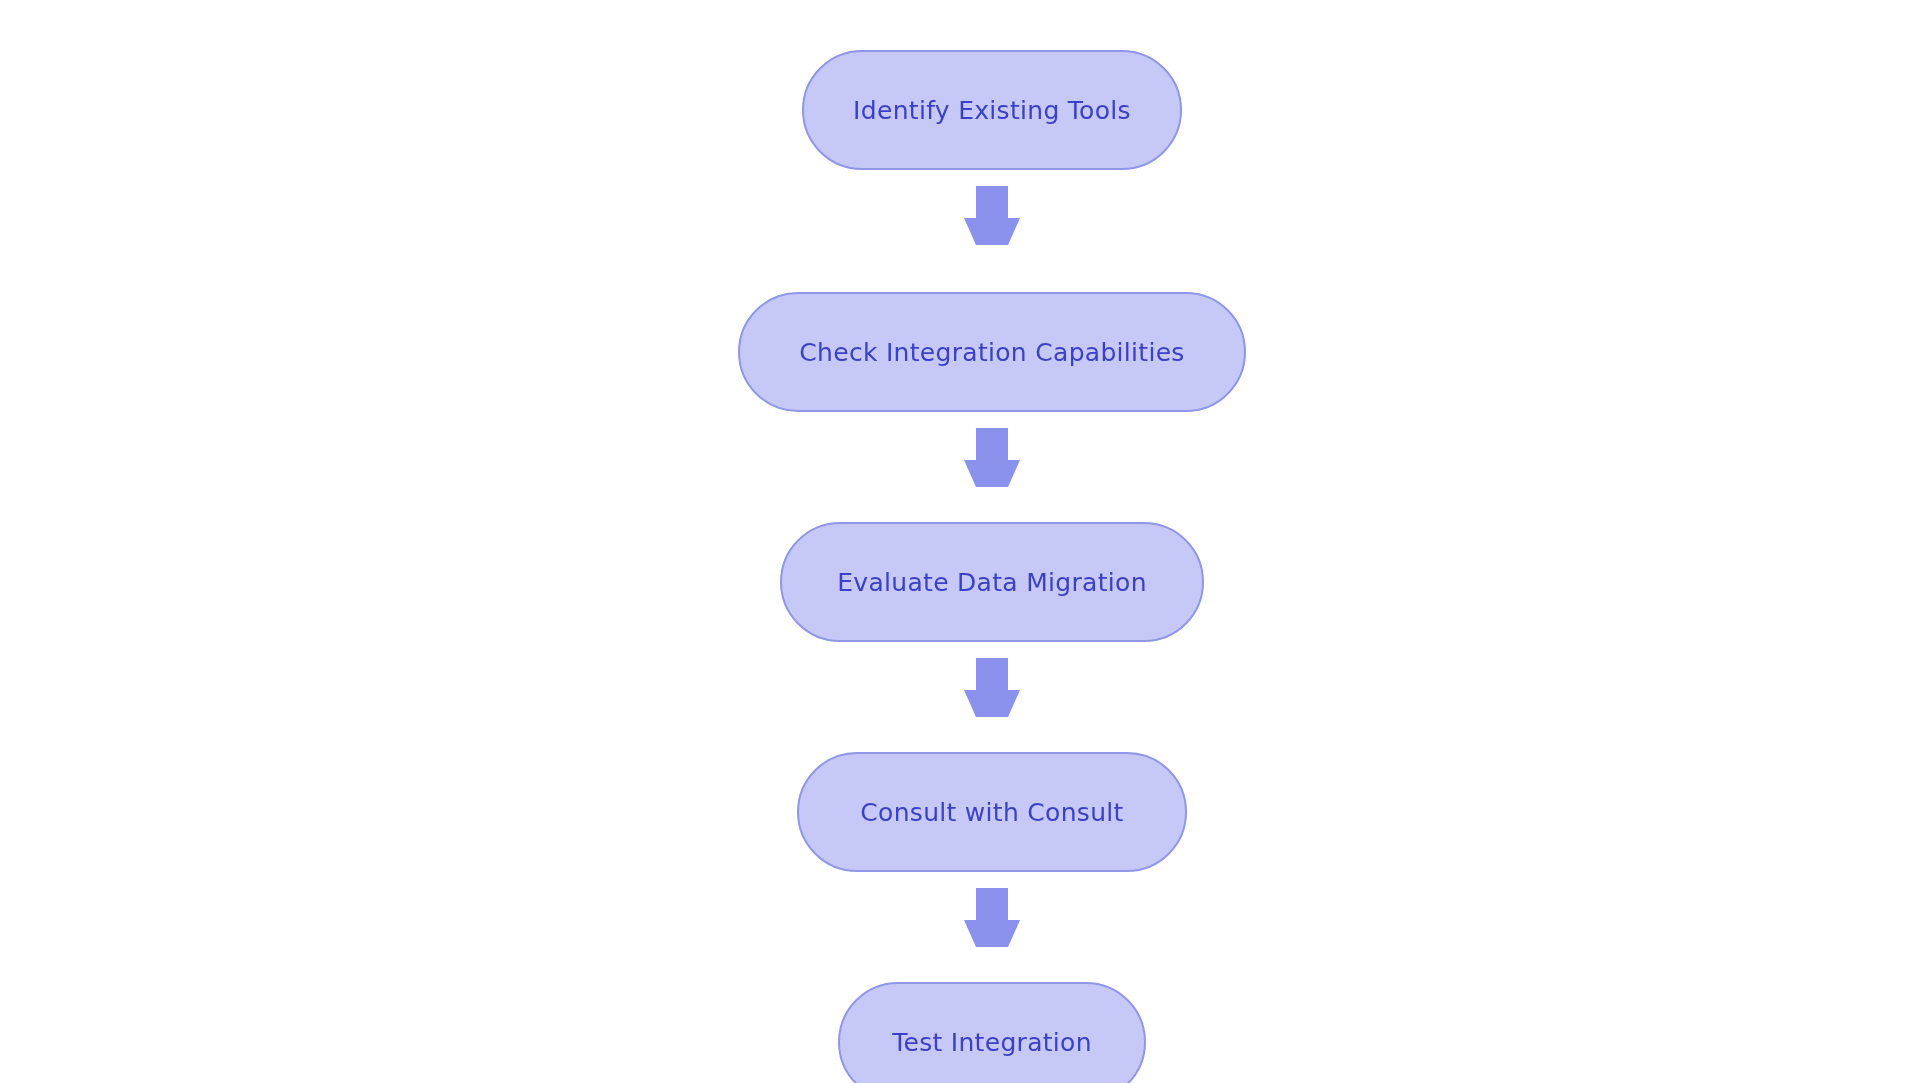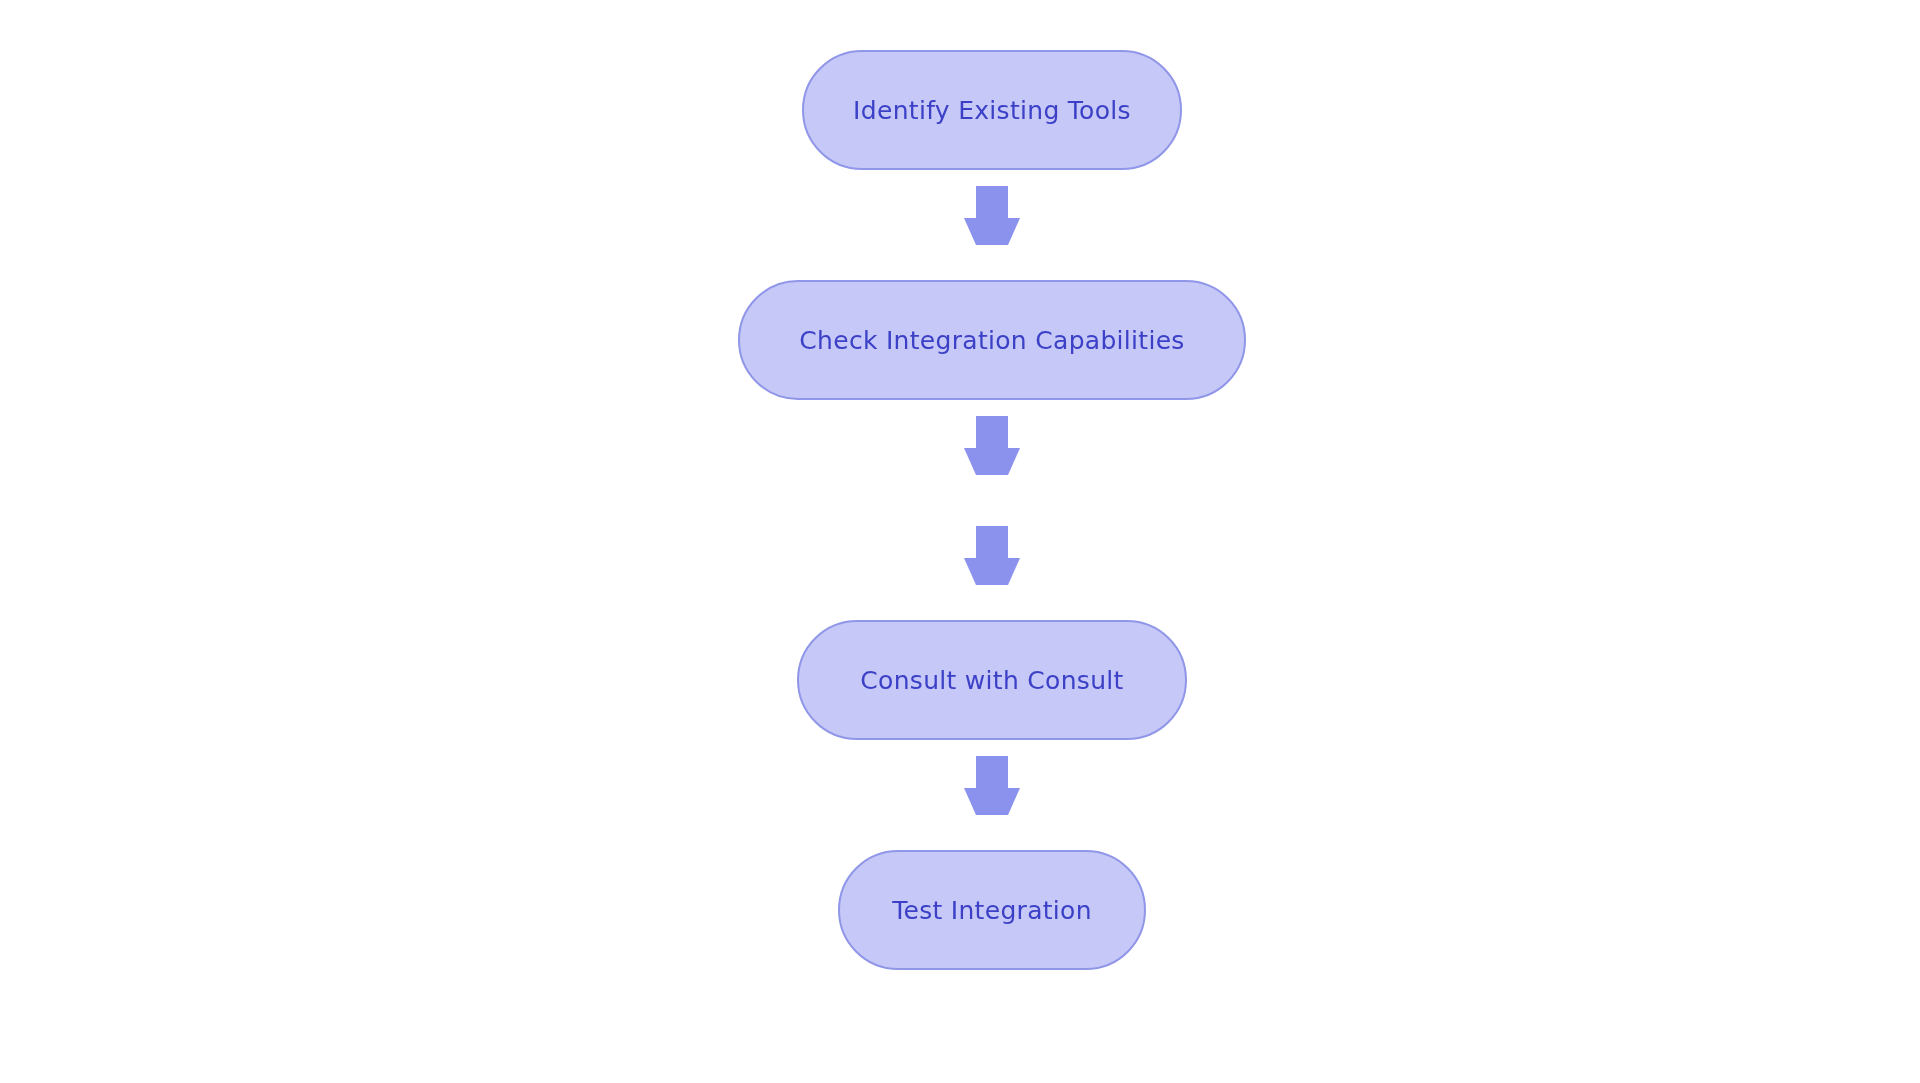--- a/index.html
+++ b/index.html
@@ -33,21 +33,21 @@
     justify-content: center;
     flex: 0 0 auto;
   }
   .node-label {
     color: var(--node-text);
     font-size: 25px;
     letter-spacing: 0.3px;
     white-space: nowrap;
   }
   .node--1 { width: 380px; }
-  .node--2 { width: 508px; }
+  .node--2 { width: 508px; margin-top: 12px; }
   .node--3 { width: 424px; }
   .node--4 { width: 390px; }
   .node--5 { width: 308px; }
   .connector {
     height: 110px;
     display: flex;
     flex-direction: column;
     align-items: center;
     flex: 0 0 auto;
   }
@@ -80,20 +80,23 @@
 
   <div class="node node--2">
     <span class="node-label">Check Integration Capabilities</span>
   </div>
 
   <div class="connector">
     <div class="line"></div>
     <div class="head"></div>
   </div>
 
+  <div class="node node--3">
+    <span class="node-label">Evaluate Data Migration</span>
+  </div>
 
   <div class="connector">
     <div class="line"></div>
     <div class="head"></div>
   </div>
 
   <div class="node node--4">
     <span class="node-label">Consult with Consult</span>
   </div>
 

